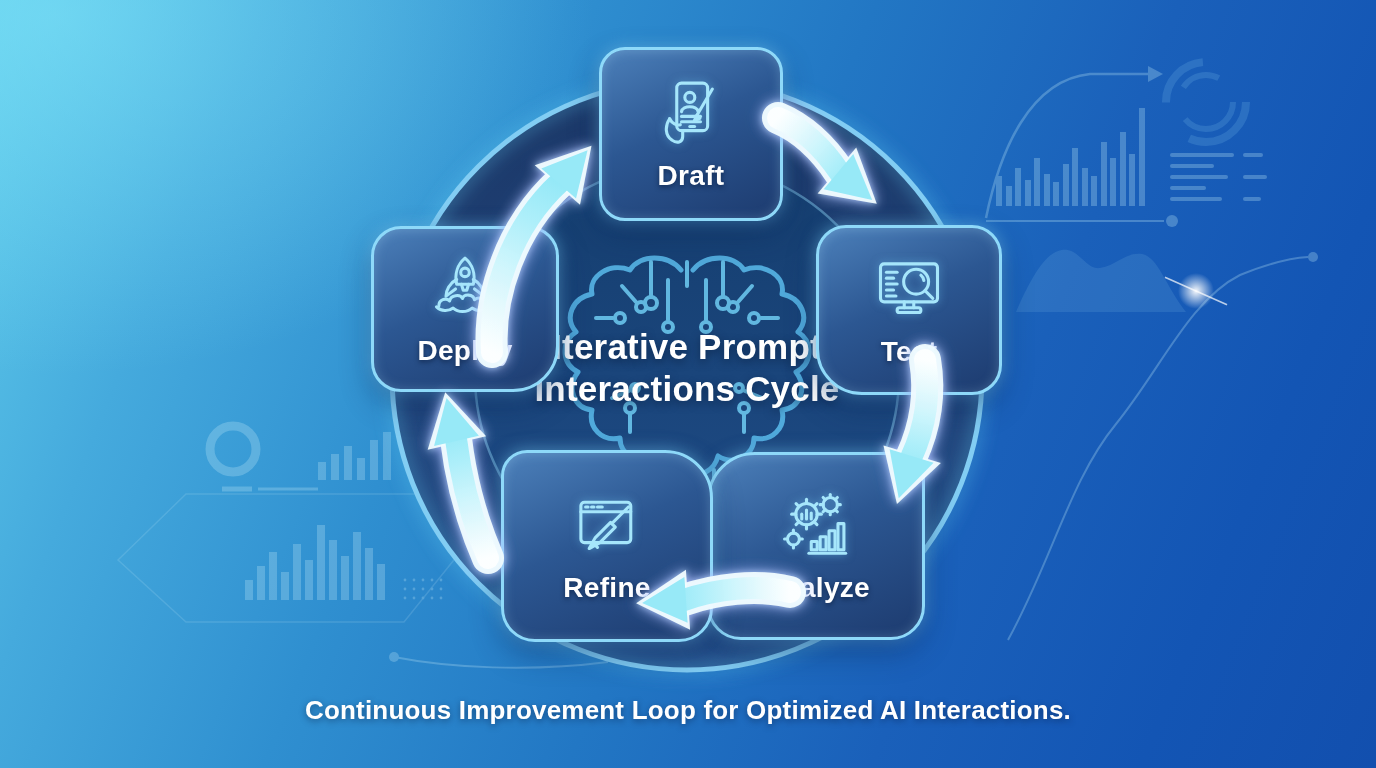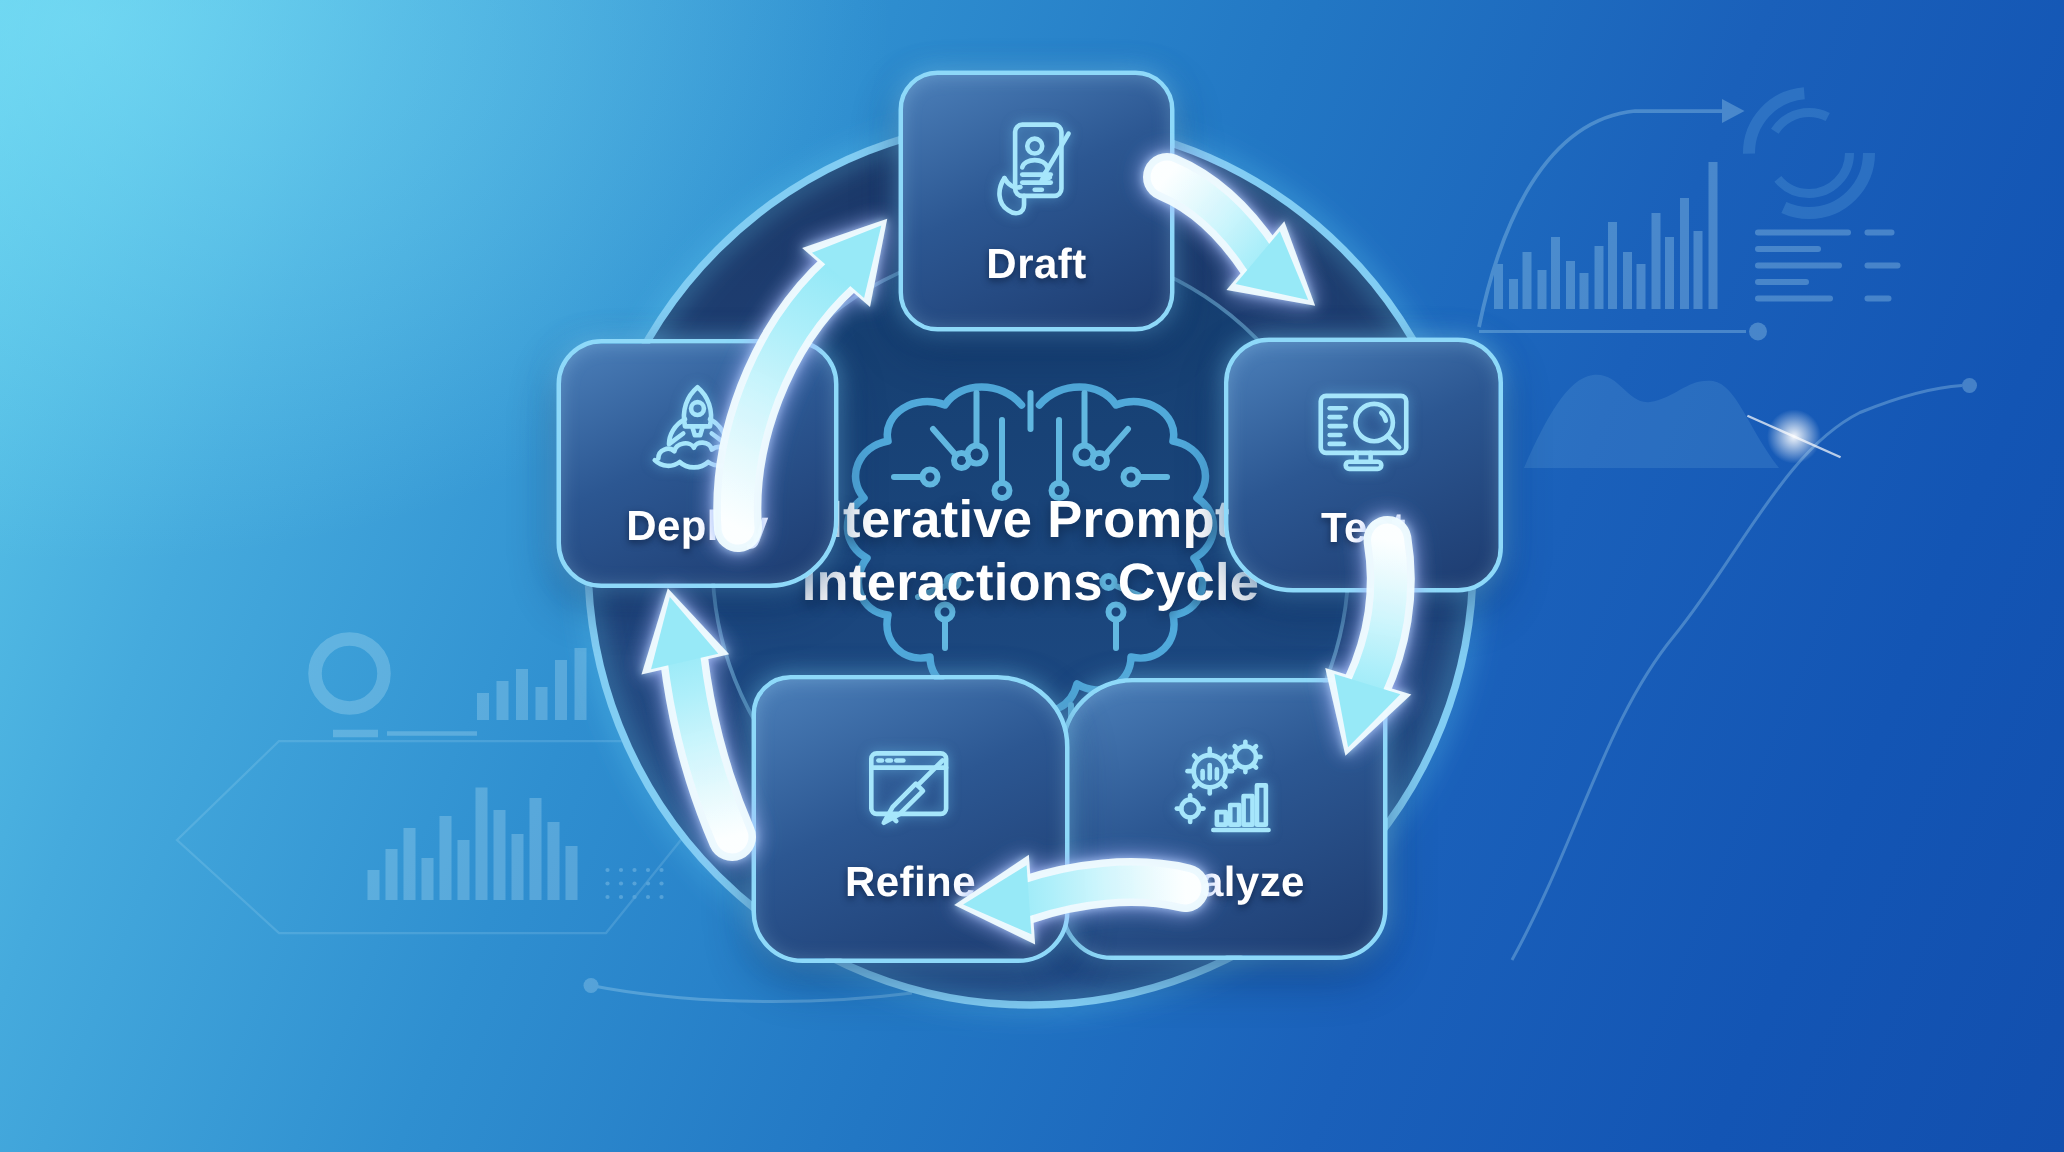--- a/index.html
+++ b/index.html
@@ -383,14 +383,15 @@
     </g>
 
     <g filter="url(#arrowGlow)">
       <path class="arrow-outline" d="M 488 558 C 472 521, 461 480, 456 439"></path>
       <polygon class="arrow-head-outline" points="-4,-30 48,0 -4,30" transform="translate(456 439) rotate(-103)"></polygon>
       <path class="arrow-shaft" stroke="url(#ag5)" d="M 488 558 C 472 521, 461 480, 456 439"></path>
       <polygon class="arrow-head" points="-2,-23 42,0 -2,23" transform="translate(456 439) rotate(-103)"></polygon>
     </g>
   </svg>
 
+  <div class="caption">Continuous Improvement Loop for Optimized AI Interactions.</div>
 
 </div>
 
 </body></html>

